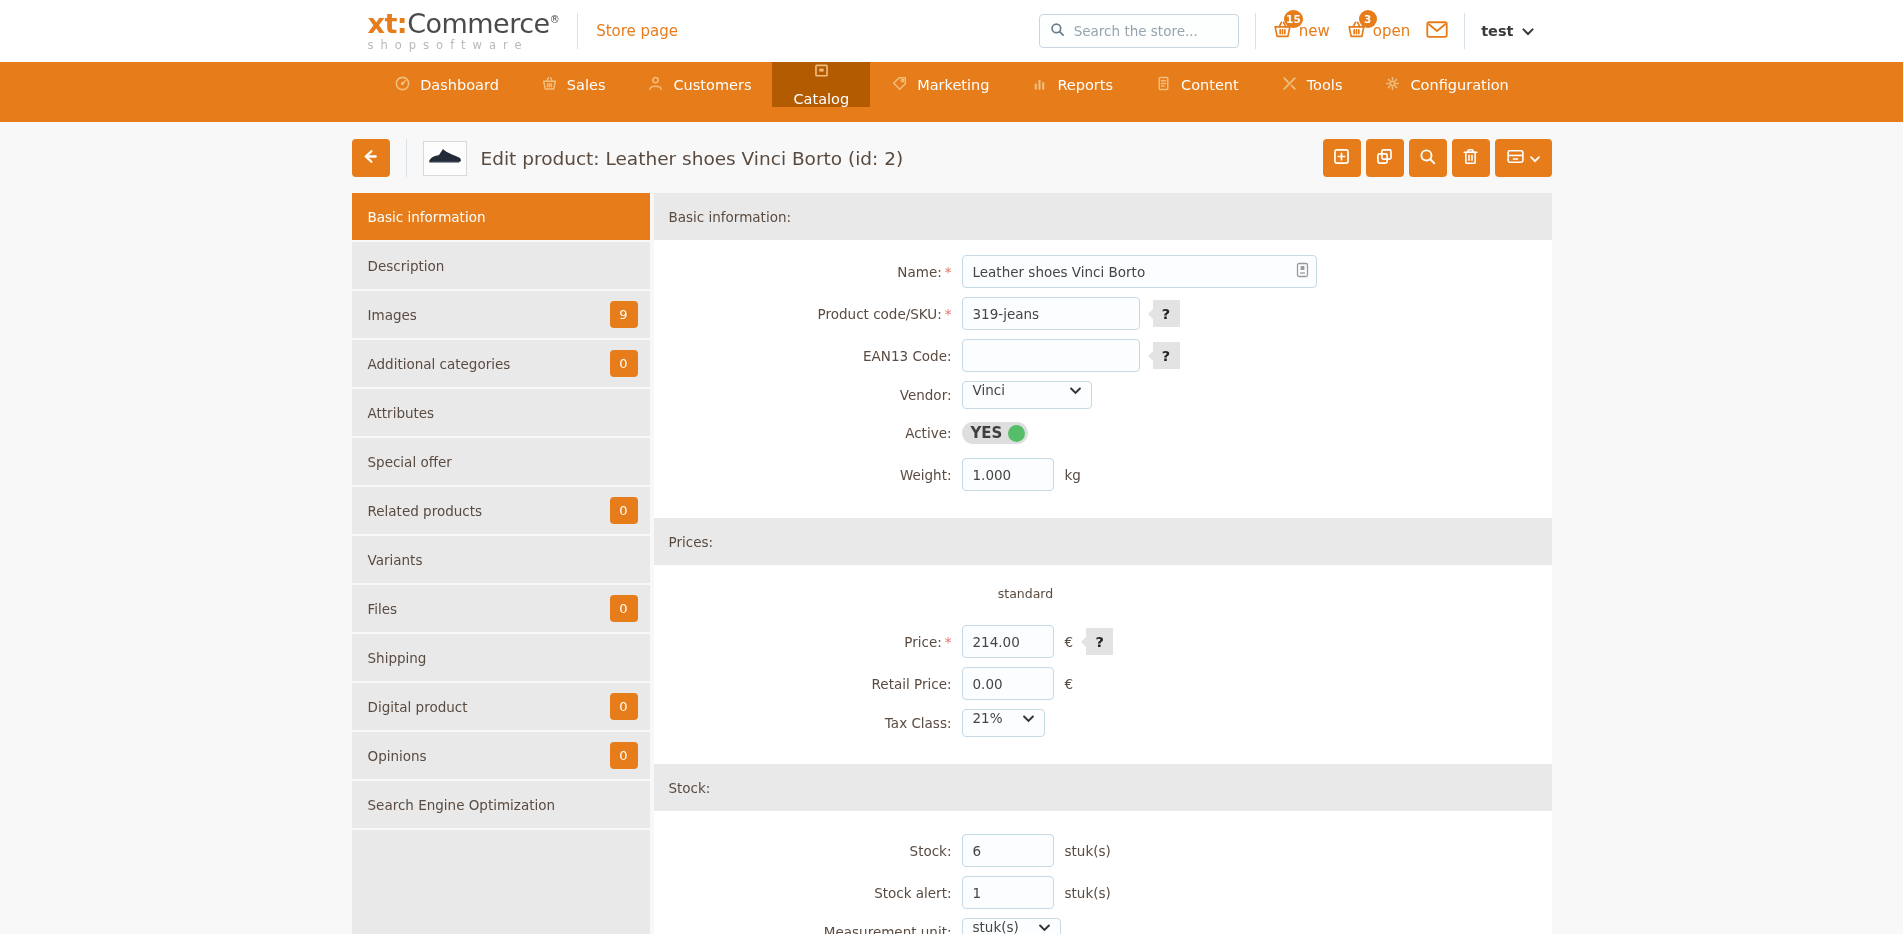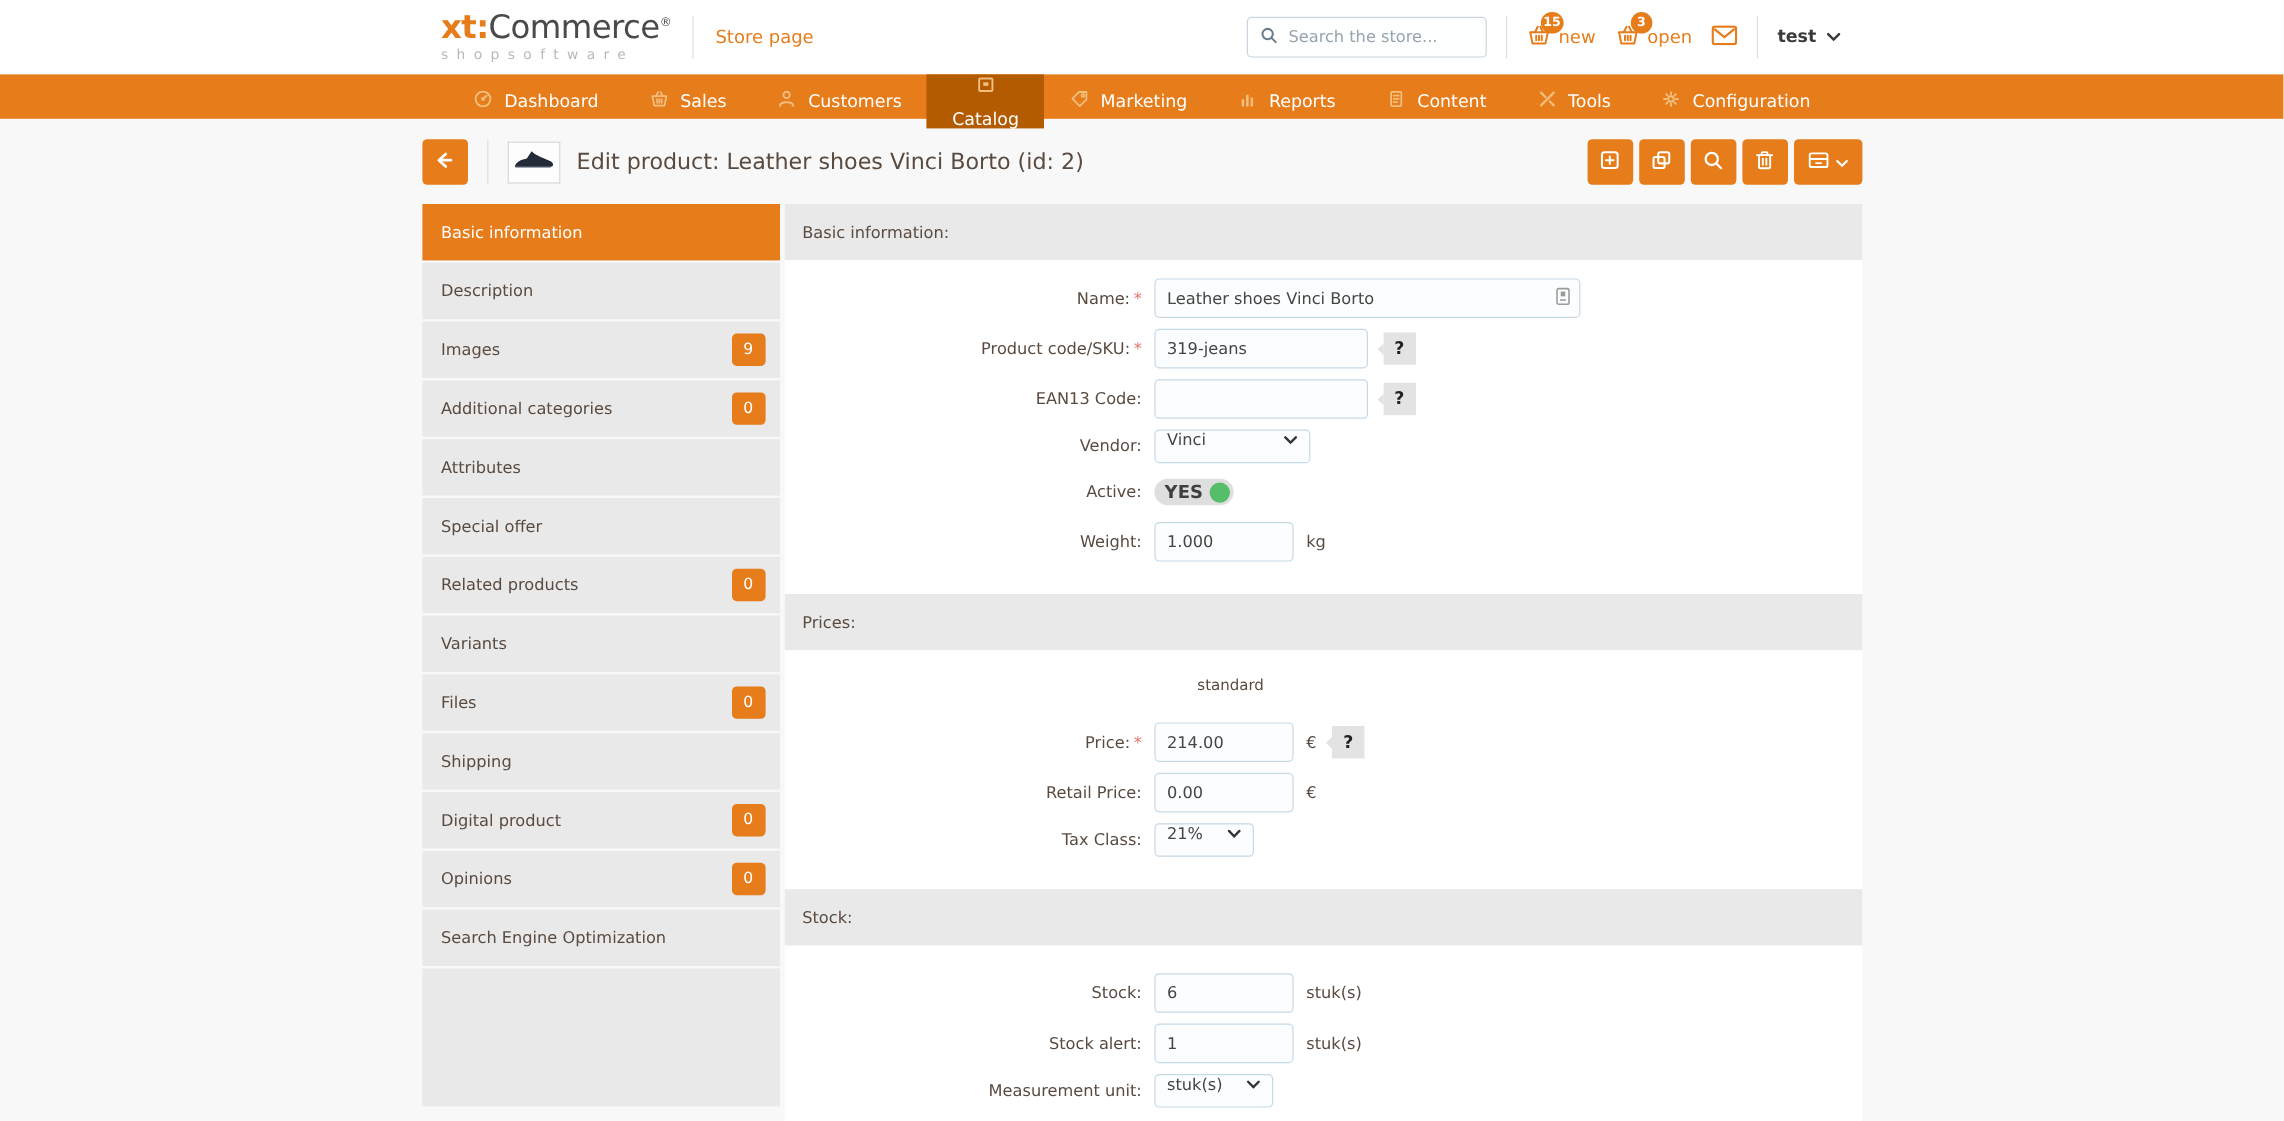--- a/index.html
+++ b/index.html
@@ -37,21 +37,21 @@
     text-decoration:none; cursor:pointer; }
   .basket-wrap { position:relative; display:inline-block; }
   .count-badge { position:absolute; top:-9px; right:-10px; background:#e67c1a; color:#fff;
     font-size:10.5px; font-weight:bold; min-width:18px; height:18px; border-radius:50%;
     display:flex; align-items:center; justify-content:center; padding:0 2px; }
   .mail-link { display:flex; align-items:center; cursor:pointer; }
   .user-menu { display:flex; align-items:center; gap:8px; font-size:14.5px; font-weight:bold;
     color:#3a3a3a; cursor:pointer; padding-right:14px; }
 
   
-  .mainnav { background:#e67c1a; height:37px; }
+  .mainnav { background:#e67c1a; height:60px; }
   .mainnav-inner { display:flex; justify-content:center; height:45px; }
   .nav-item { display:flex; align-items:center; gap:9px; padding:0 21px; color:#fff;
     font-size:14.5px; cursor:pointer; }
   .nav-item svg { color:#f2be7e; }
   .nav-item.active { background:#b35b00;flex-direction:column; }
 
   
   .title-bar { display:flex; align-items:center; padding:17px 0 16px 0; }
   .back-btn { width:38px; height:38px; background:#e67c1a; border:none; border-radius:4px;
     display:flex; align-items:center; justify-content:center; cursor:pointer; }
@@ -82,21 +82,21 @@
   .section-body { padding:15px 0 18px 0; background:#fff; }
 
   .frow { display:flex; align-items:center; margin:0 0 9px 0; }
   .flabel { width:308px; flex:none; text-align:right; padding-right:10px; font-size:13.5px;
     color:#5a4b41; }
   .req { color:#e0796b; margin-left:3px; }
   .tinput { height:33px; border:1px solid #c6d9e7; border-radius:4px; background:#fbfdfe;
     padding:0 10px; font-family:inherit; font-size:13.5px; color:#454545; outline:none; }
   .w-lg { width:355px; padding-right:30px; }
   .w-md { width:178px; }
-  .w-sm { width:116px; }
+  .w-sm { width:92px; }
   .input-wrap { position:relative; display:inline-flex; align-items:center; }
   .lang-ic { position:absolute; right:8px; top:50%; transform:translateY(-50%); }
 
   .help-btn { width:27px; height:27px; background:#e3e3e3; border:none; font-weight:bold;
     font-size:14.5px; color:#222; margin-left:13px; position:relative; cursor:pointer;
     font-family:inherit; }
   .help-btn::before { content:""; position:absolute; left:-5px; top:50%;
     transform:translateY(-50%); border:5px solid transparent; border-right:5px solid #e3e3e3;
     border-left:0; }
   .suffix { margin-left:11px; font-size:13.5px; color:#5a4b41; }

